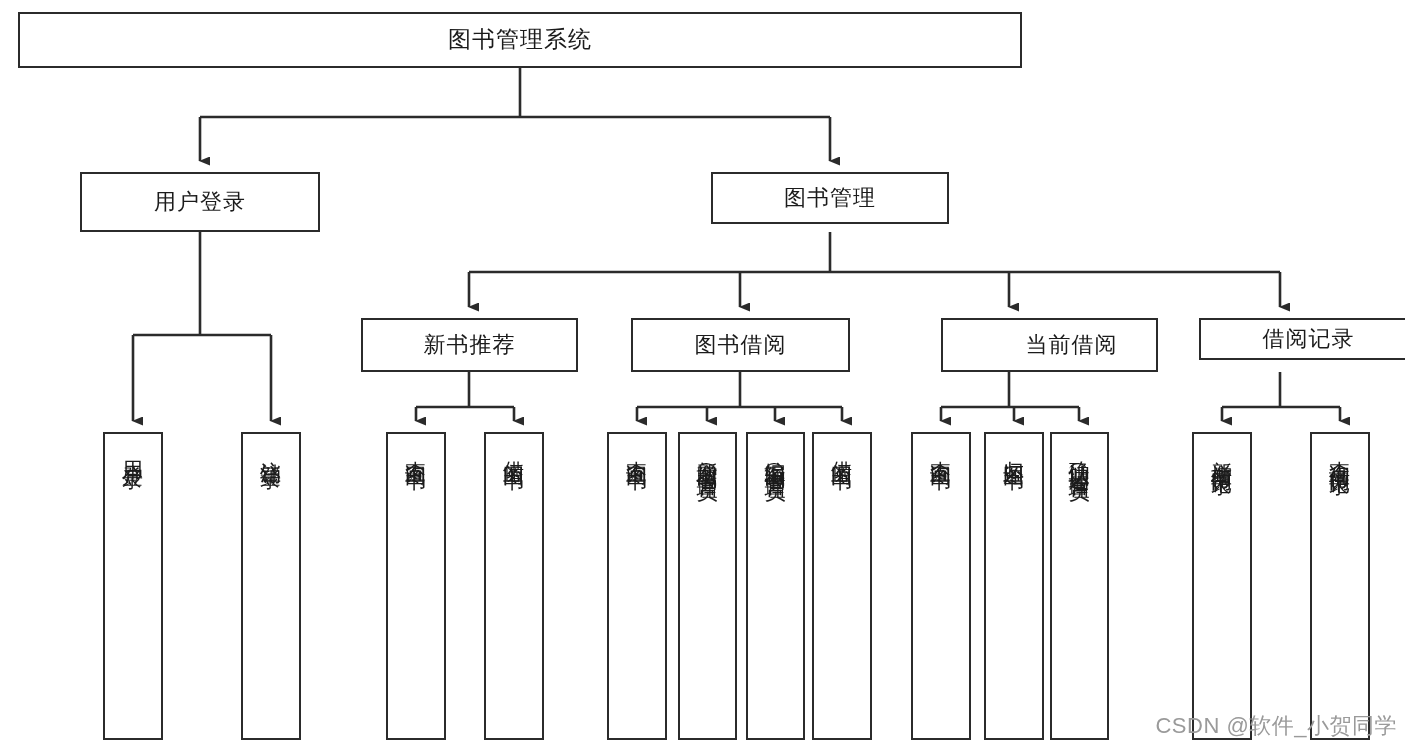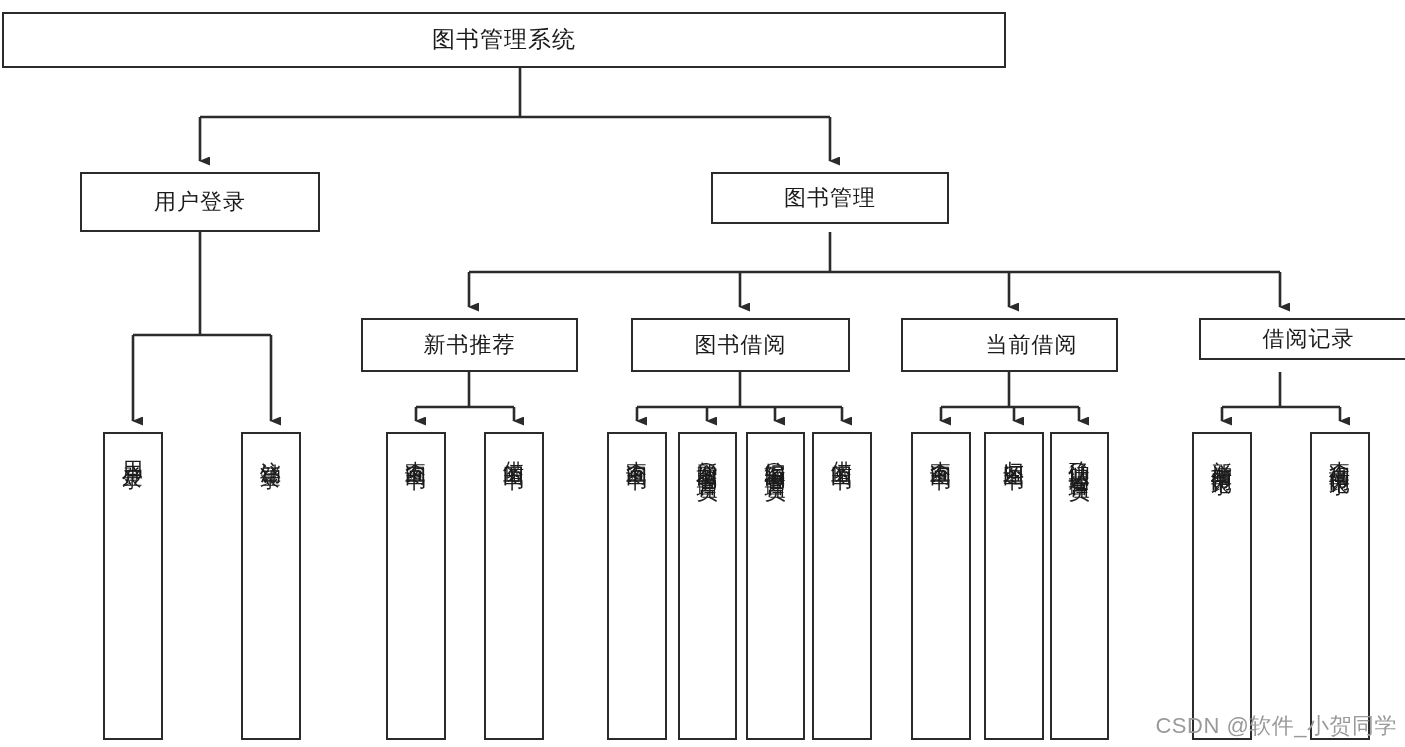--- a/index.html
+++ b/index.html
@@ -116,38 +116,38 @@
         <path d="M 941 407 L 941 421" marker-end="url(#arrowhead)"></path>
         <path d="M 1014 407 L 1014 421" marker-end="url(#arrowhead)"></path>
         <path d="M 1079 407 L 1079 421" marker-end="url(#arrowhead)"></path>
         <path d="M 1280 372 L 1280 407"></path>
         <path d="M 1222 407 L 1340 407"></path>
         <path d="M 1222 407 L 1222 421" marker-end="url(#arrowhead)"></path>
         <path d="M 1340 407 L 1340 421" marker-end="url(#arrowhead)"></path>
       </g>
   </svg>
 
-  <div class="node root horiz" style="left: 2px; top: 12px; width: 1004px; height: 56px;">
+  <div class="node root horiz" style="left: 18px; top: 12px; width: 1004px; height: 56px;">
     <span class="label">图书管理系统</span>
   </div>
 
   <div class="node horiz" style="left: 80px; top: 172px; width: 240px; height: 60px;">
     <span class="label">用户登录</span>
   </div>
   <div class="node horiz" style="left: 711px; top: 172px; width: 238px; height: 52px;">
     <span class="label">图书管理</span>
   </div>
 
   <div class="node horiz" style="left: 361px; top: 318px; width: 217px; height: 54px;">
     <span class="label">新书推荐</span>
   </div>
   <div class="node horiz" style="left: 631px; top: 318px; width: 219px; height: 54px;">
     <span class="label">图书借阅</span>
   </div>
-  <div class="node horiz" style="left: 901px; top: 318px; width: 217px; height: 54px; padding-left: 44px;">
+  <div class="node horiz" style="left: 941px; top: 318px; width: 217px; height: 54px; padding-left: 44px;">
     <span class="label">当前借阅</span>
   </div>
   <div class="node horiz" style="left: 1171px; top: 318px; width: 219px; height: 42px; margin-left: 28px;">
     <span class="label">借阅记录</span>
   </div>
 
   <div class="node vert" style="left: 103px; top: 432px; width: 60px; height: 308px;">
     <span class="label">用户登录</span>
   </div>
   <div class="node vert" style="left: 241px; top: 432px; width: 60px; height: 308px;">

